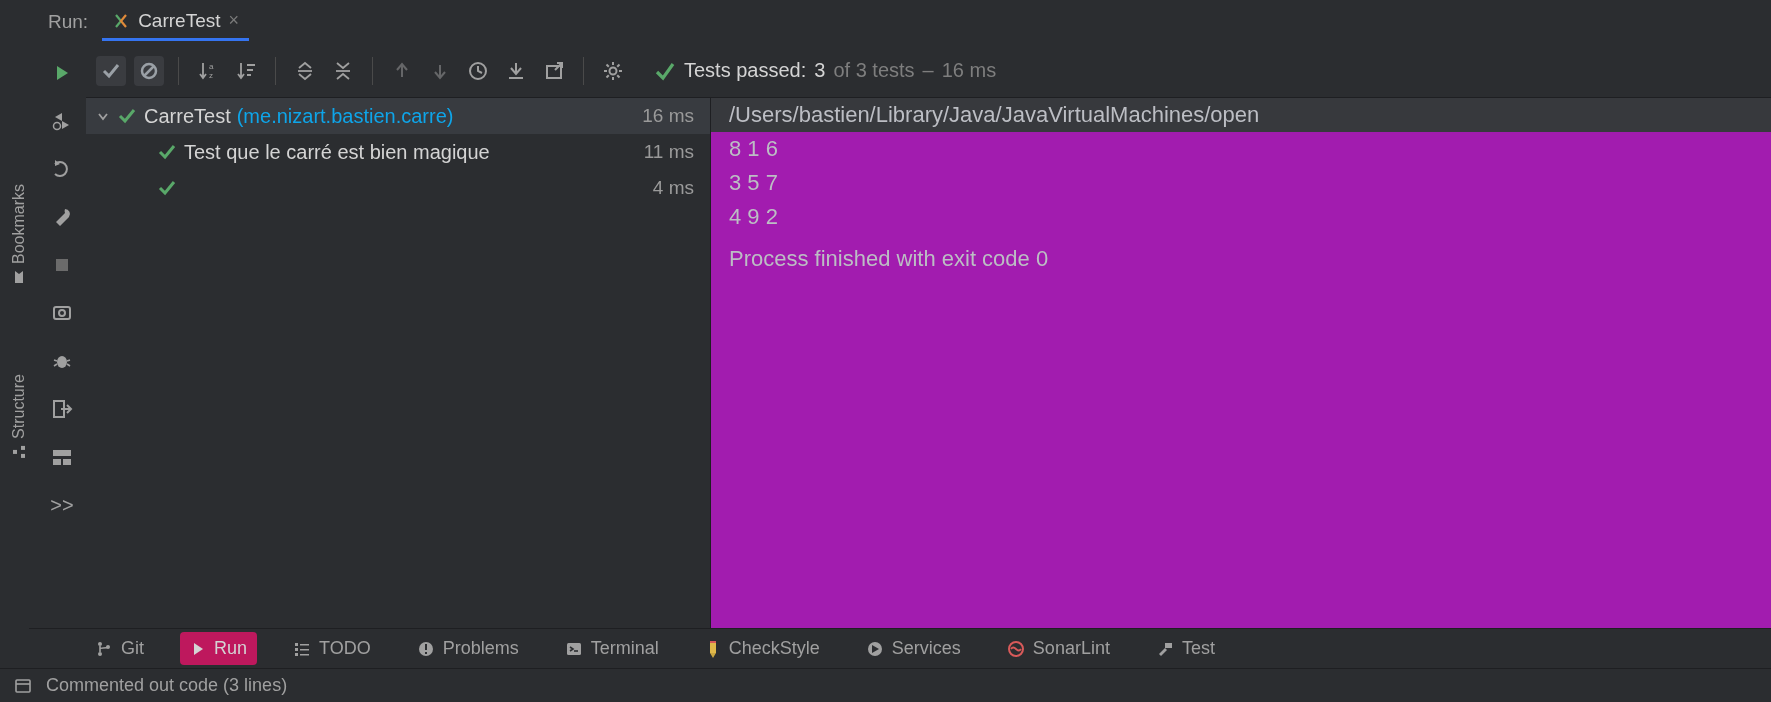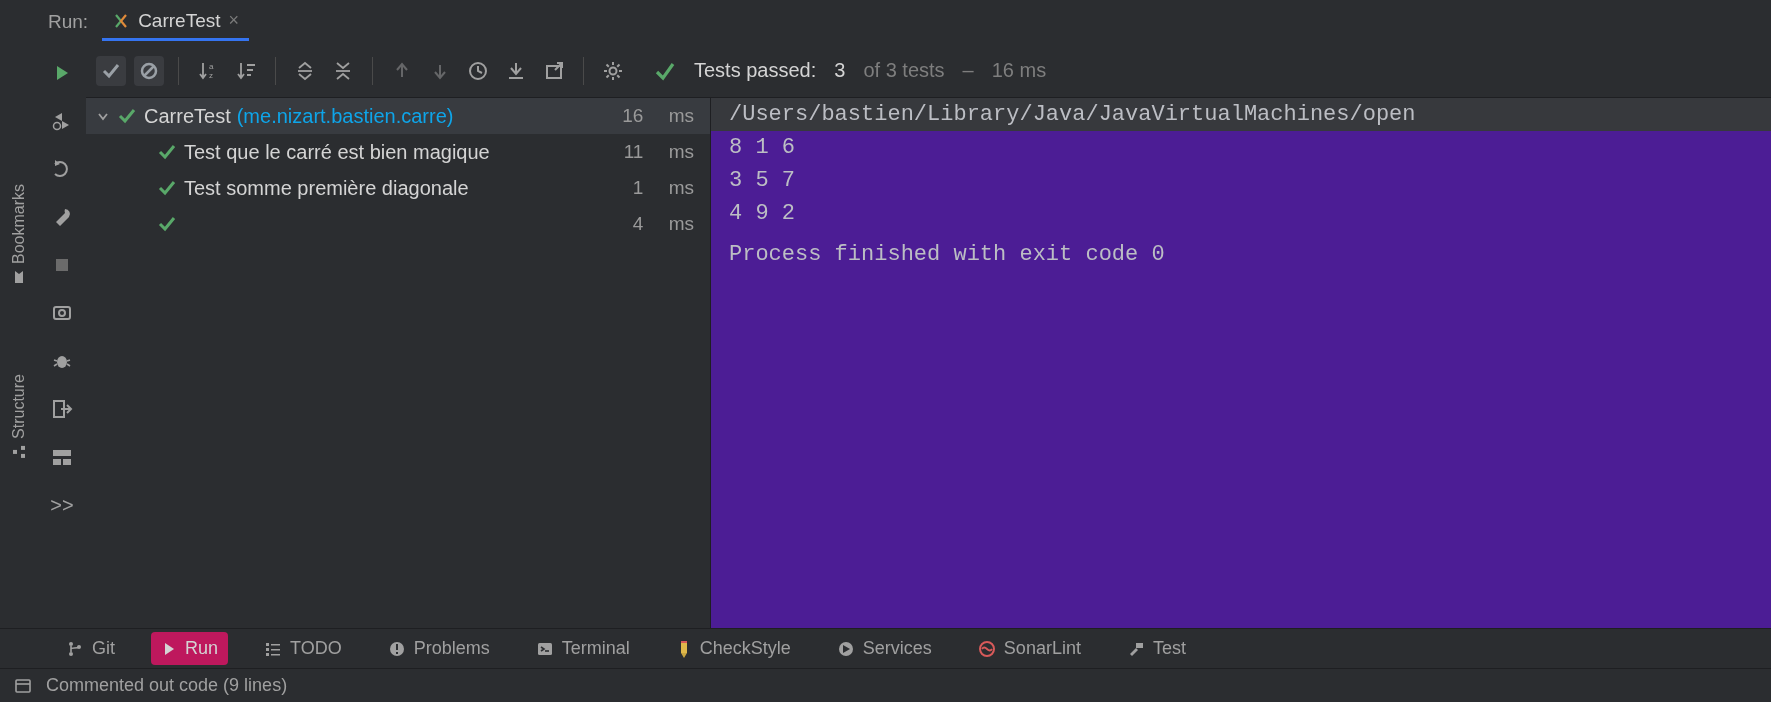--- a/index.html
+++ b/index.html
@@ -88,21 +88,21 @@
     gap: 8px;
     border-bottom: 1px solid #1e1f22;
   }
   .toolbar .sep {
     width: 1px; height: 28px; background: #4a4a4a; margin: 0 6px;
   }
   .toolbar .ico.selected {
     background: #3a3c40;
   }
   .tests-status {
-    display: flex; align-items: center; gap: 18px; margin-left: 18px;
+    display: flex; align-items: center; gap: 8px; margin-left: 18px;
     font-size: 20px;
   }
   .tests-status .pass { color: #5cb85c; }
   .tests-status .strong { color: #d4d4d4; }
   .tests-status .dim { color: #7e7e7e; }
 
   .split {
     display: flex;
     flex: 1;
     min-height: 0;
@@ -120,27 +120,27 @@
     padding-right: 16px;
   }
   .tree-row.selected { background: #383b40; }
   .tree-row .indent0 { width: 10px; }
   .tree-row .indent1 { width: 72px; }
   .tree-row .chev { width: 22px; text-align: center; color: #a0a0a0; }
   .tree-row .ok { color: #59a869; font-size: 20px; margin-right: 8px; }
   .tree-row .name { color: #d4d4d4; }
   .tree-row .pkg { color: #0ea5e9; margin-left: 6px; }
   .tree-row .time { margin-left: auto; color: #9a9a9a; font-size: 19px; }
-  .tree-row .time-unit { color: #9a9a9a; margin-left: 20px; }
+  .tree-row .time-unit { color: #9a9a9a; }
 
   .console-panel {
     flex: 1;
-    background: #4c1d95;
+    background: #a21caf;
     border-left: 1px solid #1e1f22;
-    font-family: Liberation Mono, monospace;
+    font-family: Liberation Sans, sans-serif;
     font-size: 22px;
     color: #bcbec4;
     overflow: hidden;
     min-width: 0;
   }
   .console-line {
     padding: 4px 18px;
     white-space: pre;
   }
   .console-line.cmd {
@@ -151,20 +151,21 @@
   }
 
   .bottom-tabs {
     height: 40px;
     display: flex;
     align-items: center;
     gap: 26px;
     padding-left: 56px;
     border-top: 1px solid #1e1f22;
     font-size: 18px;
+    margin-left: 29px;
   }
   .btab {
     display: flex; align-items: center; gap: 8px;
     color: #a0a0a0; padding: 6px 10px; border-radius: 4px; cursor:pointer;
   }
   .btab.active { background: #be185d; color: #d4d4d4; }
   .status-bar {
     height: 34px;
     display: flex;
     align-items: center;
@@ -403,30 +404,20 @@
           <span class="name">Test que le carré est bien magique</span>
           <span class="time"><span>11</span> <span class="time-unit">ms</span></span>
         </div>
         <div class="tree-row">
           <span class="indent1"></span>
           <span class="ok">
               <svg width="18" height="18" viewBox="0 0 18 18">
                 <path d="M2 9 L7 14 L16 3" stroke="#59a869" stroke-width="3" fill="none"></path>
               </svg>
             </span>
-          <span class="name">Test somme première diagonale</span>
-          <span class="time"><span>1</span> <span class="time-unit">ms</span></span>
-        </div>
-        <div class="tree-row">
-          <span class="indent1"></span>
-          <span class="ok">
-              <svg width="18" height="18" viewBox="0 0 18 18">
-                <path d="M2 9 L7 14 L16 3" stroke="#59a869" stroke-width="3" fill="none"></path>
-              </svg>
-            </span>
           <span class="time"><span>4</span> <span class="time-unit">ms</span></span>
         </div>
       </div>
 
       <div class="console-panel">
         <div class="console-line cmd">/Users/bastien/Library/Java/JavaVirtualMachines/open</div>
         <div class="console-line">8 1 6</div>
         <div class="console-line">3 5 7</div>
         <div class="console-line">4 9 2</div>
         <div class="console-line"></div>
@@ -508,14 +499,14 @@
       </svg>
     <span>Test</span>
   </div>
 </div>
 
 <div class="status-bar">
   <svg width="18" height="18" viewBox="0 0 18 18">
       <rect x="2" y="3" width="14" height="12" rx="1" fill="none" stroke="#a0a0a0" stroke-width="1.6"></rect>
       <line x1="2" y1="7" x2="16" y2="7" stroke="#a0a0a0" stroke-width="1.6"></line>
     </svg>
-  <span>Commented out code (9 lines)</span>
+  <span>Commented out code (3 lines)</span>
 </div>
 
 </body></html>

